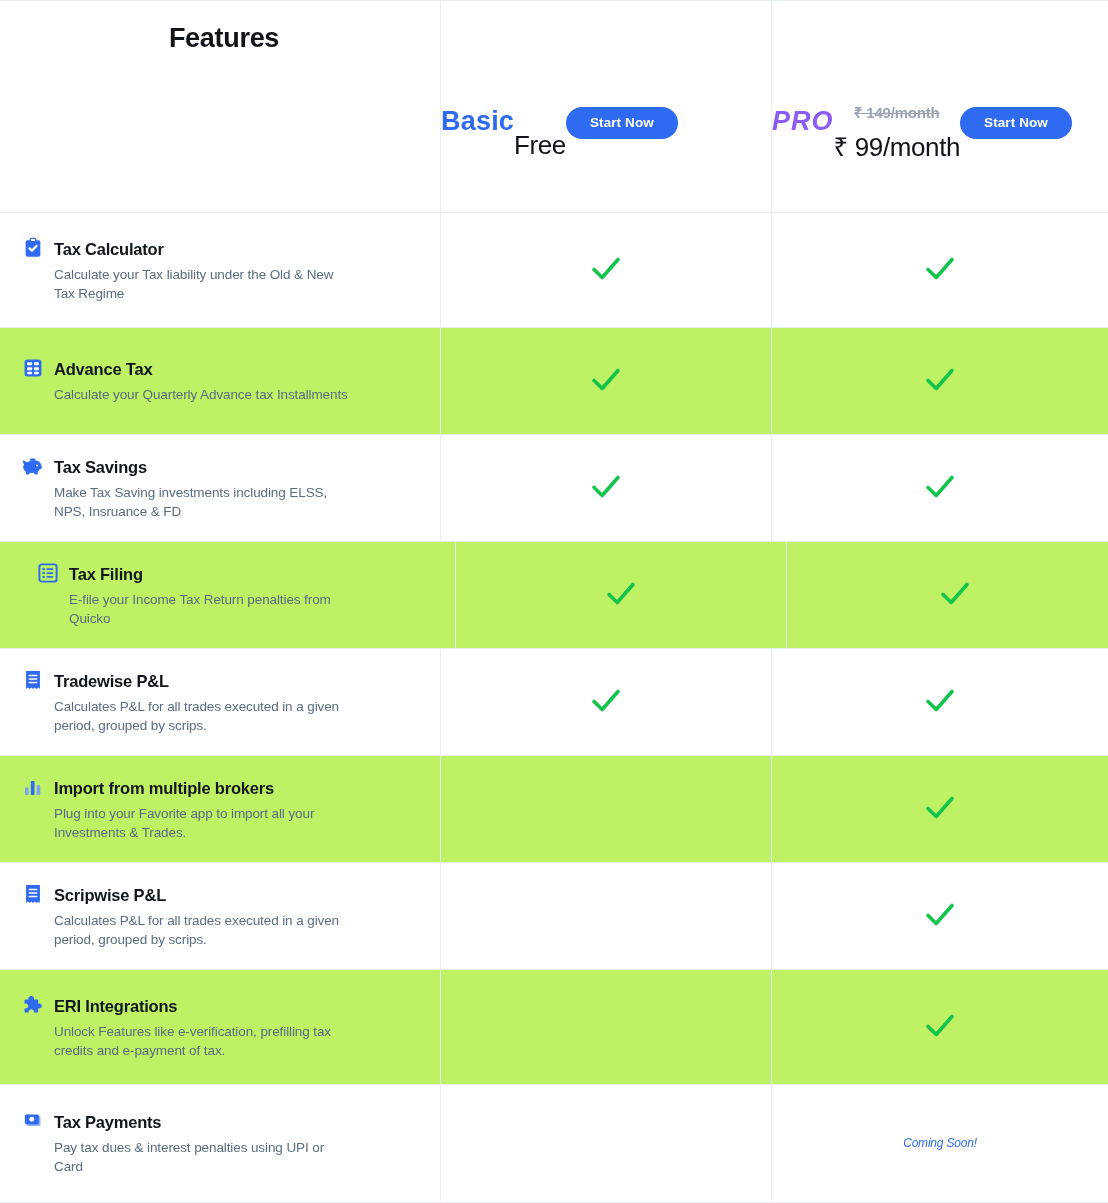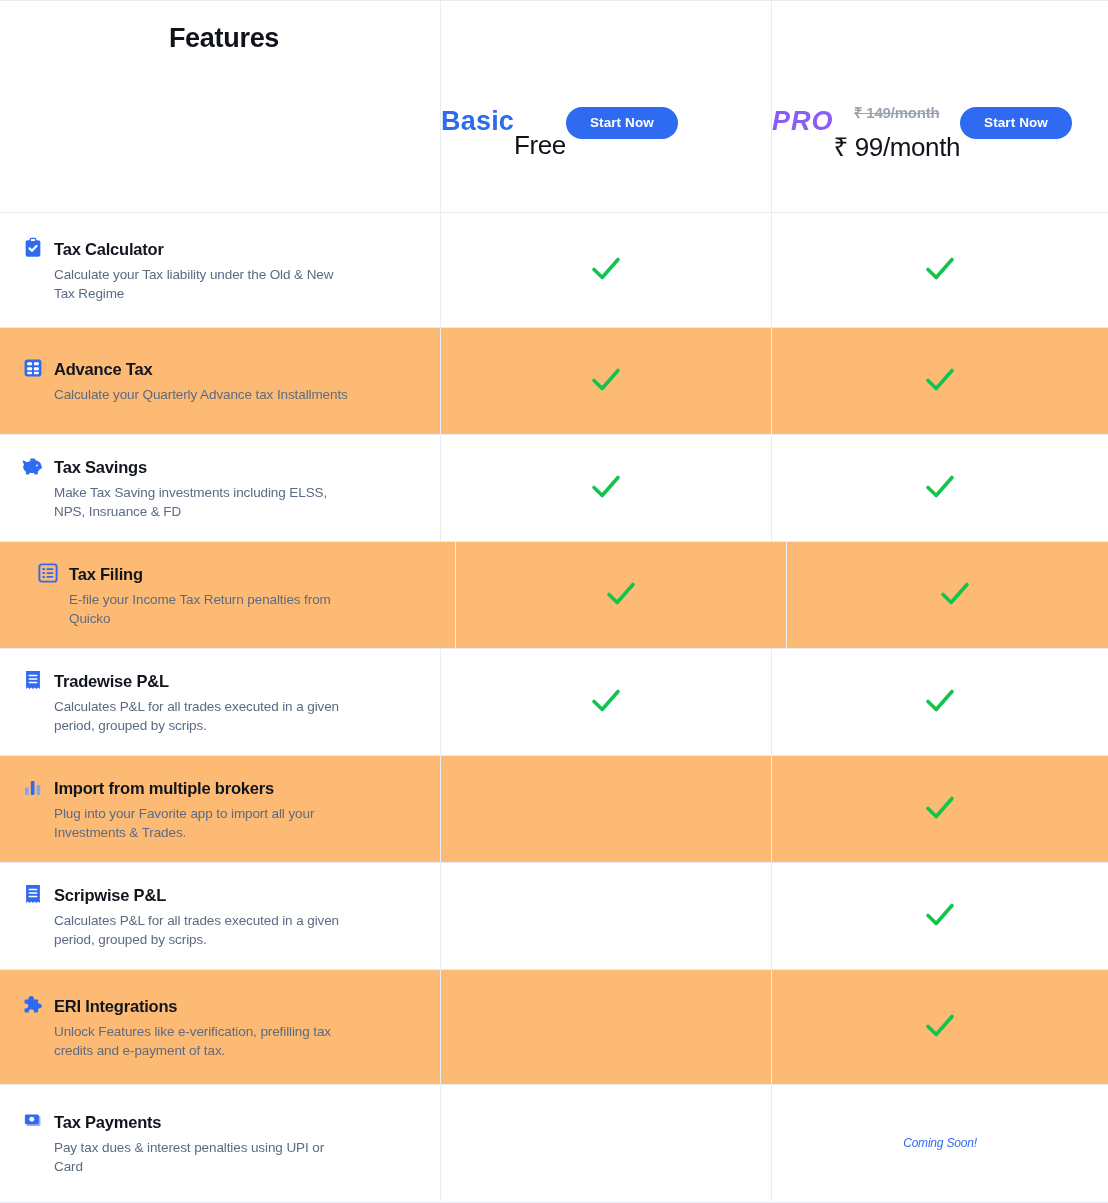--- a/index.html
+++ b/index.html
@@ -22,21 +22,21 @@
     border-bottom: 1px solid #e8ecf3;
   }
 
   
   .row {
     display: flex;
     width: 100%;
     border-bottom: 1px solid #e8ecf3;
   }
   .row:last-child { border-bottom: none; }
-  .row.alt { background: #fdba74; }
+  .row.alt { background: #bef264; }
 
   .cell-feature {
     width: 441px;
     flex: 0 0 441px;
     border-right: 1px solid #e8ecf3;
     padding: 22px 26px 22px 22px;
     display: flex;
     flex-direction: column;
     justify-content: center;
   }

